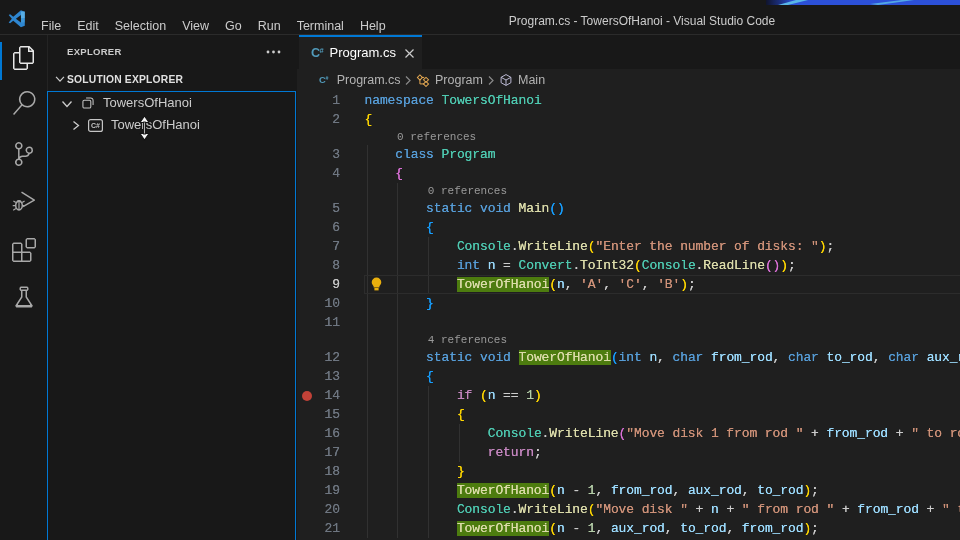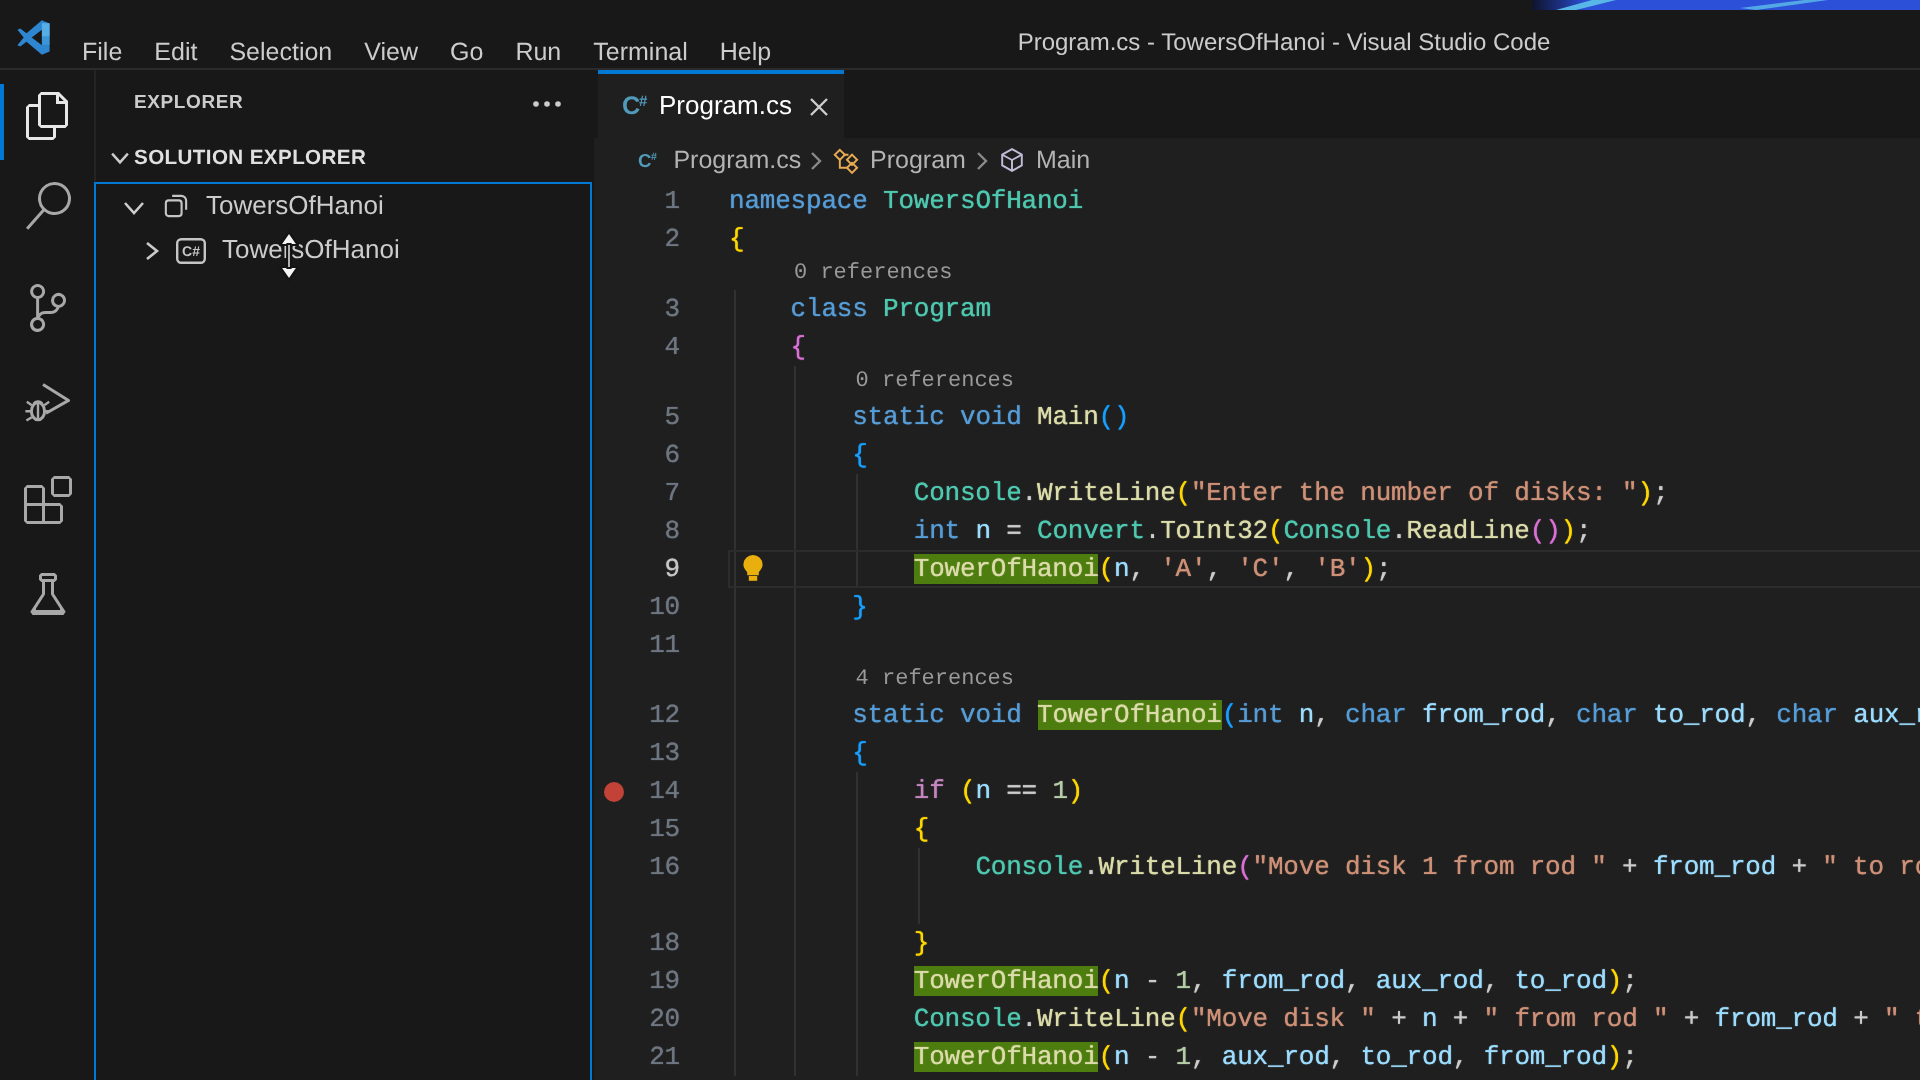--- a/index.html
+++ b/index.html
@@ -211,20 +211,21 @@
       <div class="cl" style="top:146px"><span class="g">7</span><span class="cc">            <span class="t">Console</span><span class="w">.</span><span class="m">WriteLine</span><span class="b1">(</span><span class="s">"Enter the number of disks: "</span><span class="b1">)</span><span class="w">;</span></span></div>
       <div class="cl" style="top:165px"><span class="g">8</span><span class="cc">            <span class="k">int</span> <span class="v">n</span> <span class="w">=</span> <span class="t">Convert</span><span class="w">.</span><span class="m">ToInt32</span><span class="b1">(</span><span class="t">Console</span><span class="w">.</span><span class="m">ReadLine</span><span class="b2">()</span><span class="b1">)</span><span class="w">;</span></span></div>
       <div class="cl" style="top:184px"><span class="g" style="color:#c6c6c6">9</span><span class="cc">            <span class="m hl">TowerOfHanoi</span><span class="b1">(</span><span class="v">n</span><span class="w">, </span><span class="s">'A'</span><span class="w">, </span><span class="s">'C'</span><span class="w">, </span><span class="s">'B'</span><span class="b1">)</span><span class="w">;</span></span></div>
       <div class="cl" style="top:203px"><span class="g">10</span><span class="cc">        <span class="b3">}</span></span></div>
       <div class="cl" style="top:222px"><span class="g">11</span><span class="cc"></span></div>
       <div class="cl" style="top:257px"><span class="g">12</span><span class="cc">        <span class="k">static</span> <span class="k">void</span> <span class="m hl">TowerOfHanoi</span><span class="b3">(</span><span class="k">int</span> <span class="v">n</span><span class="w">, </span><span class="k">char</span> <span class="v">from_rod</span><span class="w">, </span><span class="k">char</span> <span class="v">to_rod</span><span class="w">, </span><span class="k">char</span> <span class="v">aux_rod</span></span></div>
       <div class="cl" style="top:276px"><span class="g">13</span><span class="cc">        <span class="b3">{</span></span></div>
       <div class="cl" style="top:295px"><span class="g">14</span><span class="cc">            <span class="c">if</span> <span class="b1">(</span><span class="v">n</span> <span class="w">==</span> <span class="n">1</span><span class="b1">)</span></span></div>
       <div class="cl" style="top:314px"><span class="g">15</span><span class="cc">            <span class="b1">{</span></span></div>
       <div class="cl" style="top:333px"><span class="g">16</span><span class="cc">                <span class="t">Console</span><span class="w">.</span><span class="m">WriteLine</span><span class="b2">(</span><span class="s">"Move disk 1 from rod "</span> <span class="w">+</span> <span class="v">from_rod</span> <span class="w">+</span> <span class="s">" to rod "</span>  </span></div>
+      <div class="cl" style="top:352px"><span class="g">17</span><span class="cc">                <span class="c">return</span><span class="w">;</span></span></div>
       <div class="cl" style="top:371px"><span class="g">18</span><span class="cc">            <span class="b1">}</span></span></div>
       <div class="cl" style="top:390px"><span class="g">19</span><span class="cc">            <span class="m hl">TowerOfHanoi</span><span class="b1">(</span><span class="v">n</span> <span class="w">-</span> <span class="n">1</span><span class="w">, </span><span class="v">from_rod</span><span class="w">, </span><span class="v">aux_rod</span><span class="w">, </span><span class="v">to_rod</span><span class="b1">)</span><span class="w">;</span></span></div>
       <div class="cl" style="top:409px"><span class="g">20</span><span class="cc">            <span class="t">Console</span><span class="w">.</span><span class="m">WriteLine</span><span class="b1">(</span><span class="s">"Move disk "</span> <span class="w">+</span> <span class="v">n</span> <span class="w">+</span> <span class="s">" from rod "</span> <span class="w">+</span> <span class="v">from_rod</span> <span class="w">+</span> <span class="s">" to rod "</span>  </span></div>
       <div class="cl" style="top:428px"><span class="g">21</span><span class="cc">            <span class="m hl">TowerOfHanoi</span><span class="b1">(</span><span class="v">n</span> <span class="w">-</span> <span class="n">1</span><span class="w">, </span><span class="v">aux_rod</span><span class="w">, </span><span class="v">to_rod</span><span class="w">, </span><span class="v">from_rod</span><span class="b1">)</span><span class="w">;</span></span></div>
     </div>
   </div>
 
 </div>
 
 </body></html>

